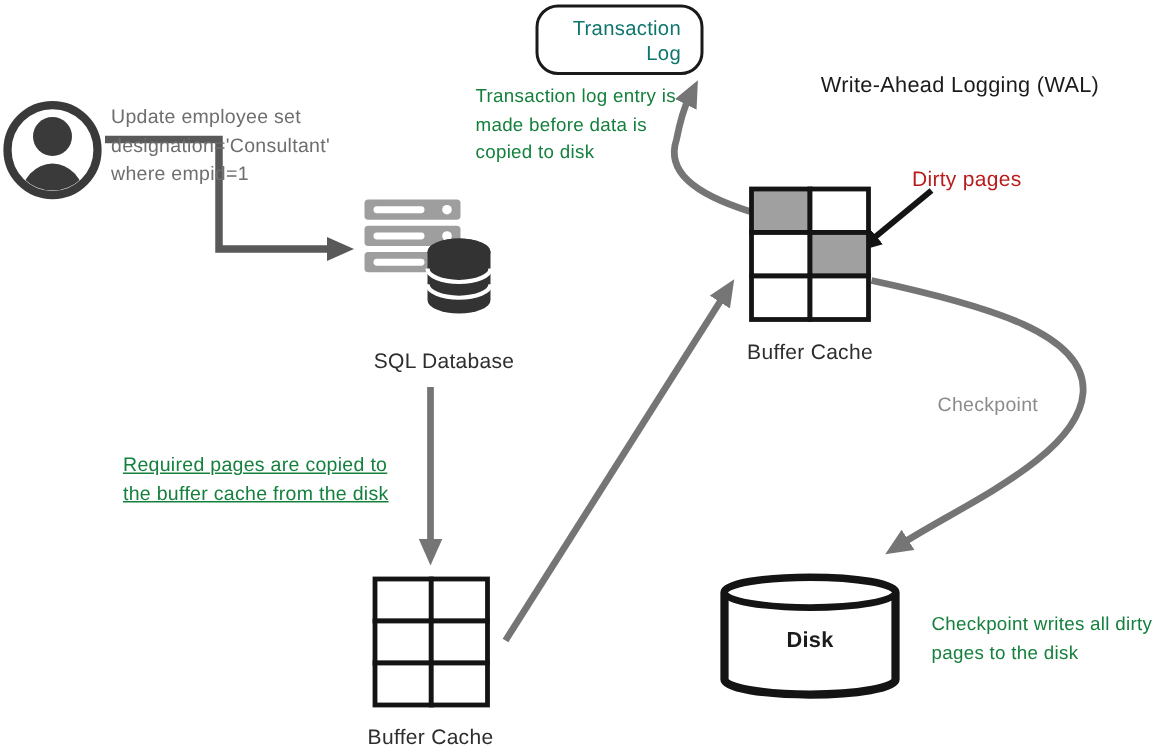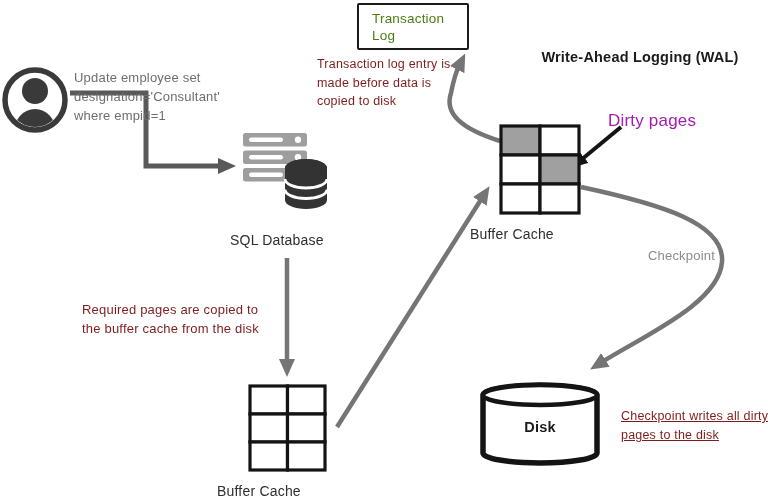--- a/index.html
+++ b/index.html
@@ -5,35 +5,35 @@
   html,body{margin:0;padding:0;background:#ffffff;}
   .canvas{
     position:relative;width:768px;height:503px;background:#ffffff;overflow:hidden;
     font-family:"Liberation Sans", sans-serif;letter-spacing:0.2px;
   }
   .svg-layer{position:absolute;left:0;top:0;width:768px;height:503px;}
   .lbl{position:absolute;}
   .query-text{left:74px;top:36px;width:182px;font-size:13px;line-height:19px;color:#6e6e6e;margin-top:32px;}
   .txbox{
     position:absolute;left:357px;top:3px;width:112px;height:47px;box-sizing:border-box;
-    border:2.5px solid #1a1a1a;border-radius:2px;background:#ffffff;
-    display:flex;align-items:center;justify-content:center;text-align:left;
-    font-size:13.5px;line-height:17px;color:#4d7c0f;padding:0 13px;
+    border:2.5px solid #1a1a1a;border-radius:15px;background:#ffffff;
+    display:flex;align-items:center;justify-content:center;text-align:right;
+    font-size:13.5px;line-height:17px;color:#0f766e;padding:0 13px;
   }
-  .wal-title{left:520px;top:49px;width:240px;text-align:center;font-size:14.5px;font-weight:bold;color:#1b1b1b;}
-  .gray-note{font-size:12.5px;line-height:18.5px;color:#7f1d1d;}
+  .wal-title{left:520px;top:49px;width:240px;text-align:center;font-size:14.5px;font-weight:normal;color:#1b1b1b;}
+  .gray-note{font-size:12.5px;line-height:18.5px;color:#15803d;}
   .log-entry{left:317px;top:55px;width:140px;}
-  .required-pages{left:82px;top:300px;width:192px;font-size:13px;line-height:19px;}
-  .checkpoint-writes{left:621px;top:407px;width:148px;text-decoration:underline;}
-  .node-label{font-size:14px;color:#2e2e2e;}
+  .required-pages{left:82px;top:300px;width:192px;font-size:13px;line-height:19px;text-decoration:underline;}
+  .checkpoint-writes{left:621px;top:407px;width:148px;}
+  .node-label{font-size:14px;color:#2e2e2e;text-align:center;}
   .sql-db-label{left:230px;top:232px;width:132px;}
   .bc-bottom-label{left:217px;top:483px;width:140px;}
   .bc-top-label{left:470px;top:226px;width:140px;}
-  .dirty-pages-label{left:608px;top:111px;width:90px;font-size:17px;color:#a21caf;}
-  .checkpoint-label{left:625px;top:248px;width:90px;font-size:13px;color:#8b8b8b;text-align:right;}
+  .dirty-pages-label{left:608px;top:111px;width:90px;font-size:14px;color:#b91c1c;}
+  .checkpoint-label{left:625px;top:262px;width:90px;font-size:13px;color:#8b8b8b;}
   .disk-label{left:490px;top:419px;width:100px;text-align:center;font-size:14.5px;color:#1b1b1b;font-weight:bold;}
 </style>
 </head>
 <body>
 
 <div class="canvas">
 
   <svg class="svg-layer" viewBox="0 0 768 503">
     <defs>
       <marker id="arrow-gray" markerUnits="userSpaceOnUse" markerWidth="18" markerHeight="16" refX="4" refY="8" orient="auto">

